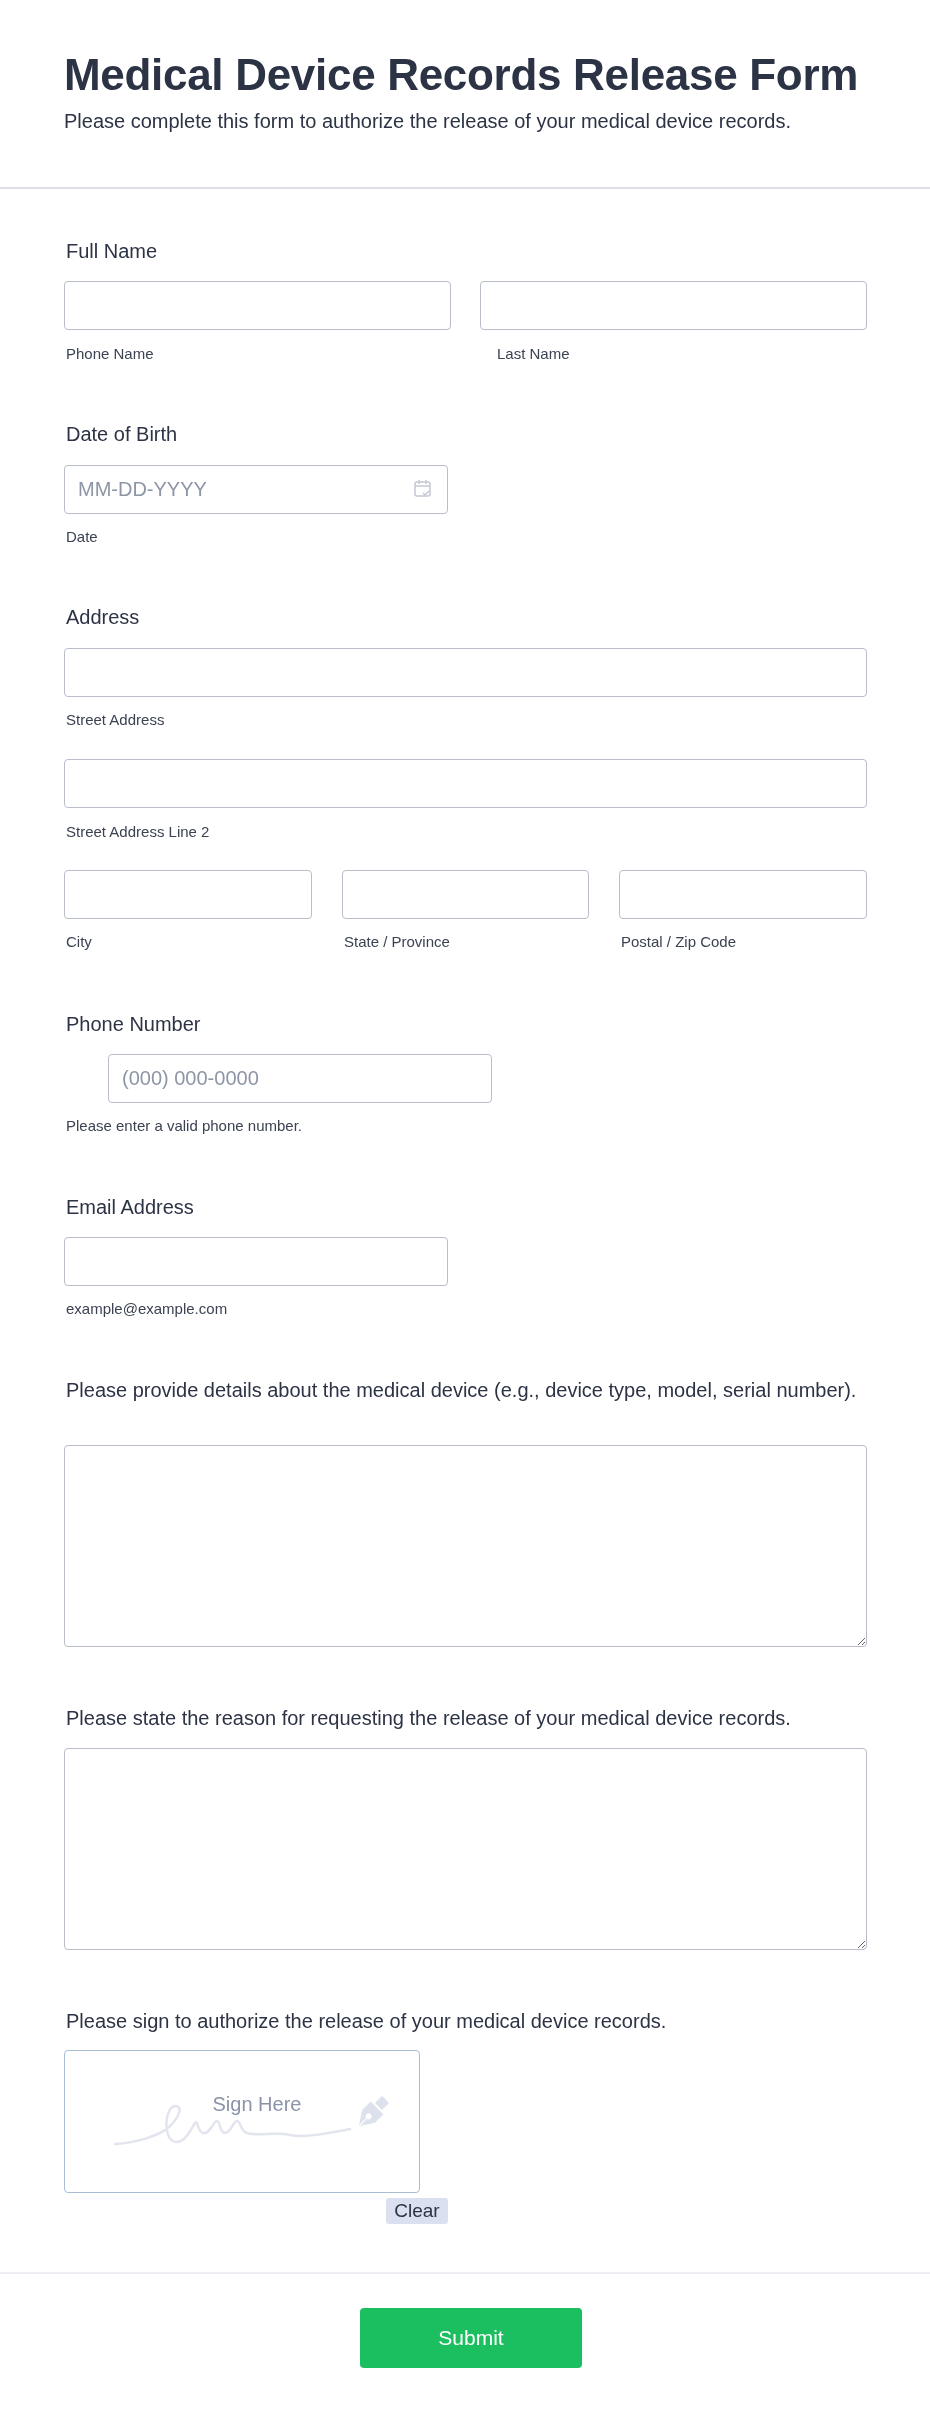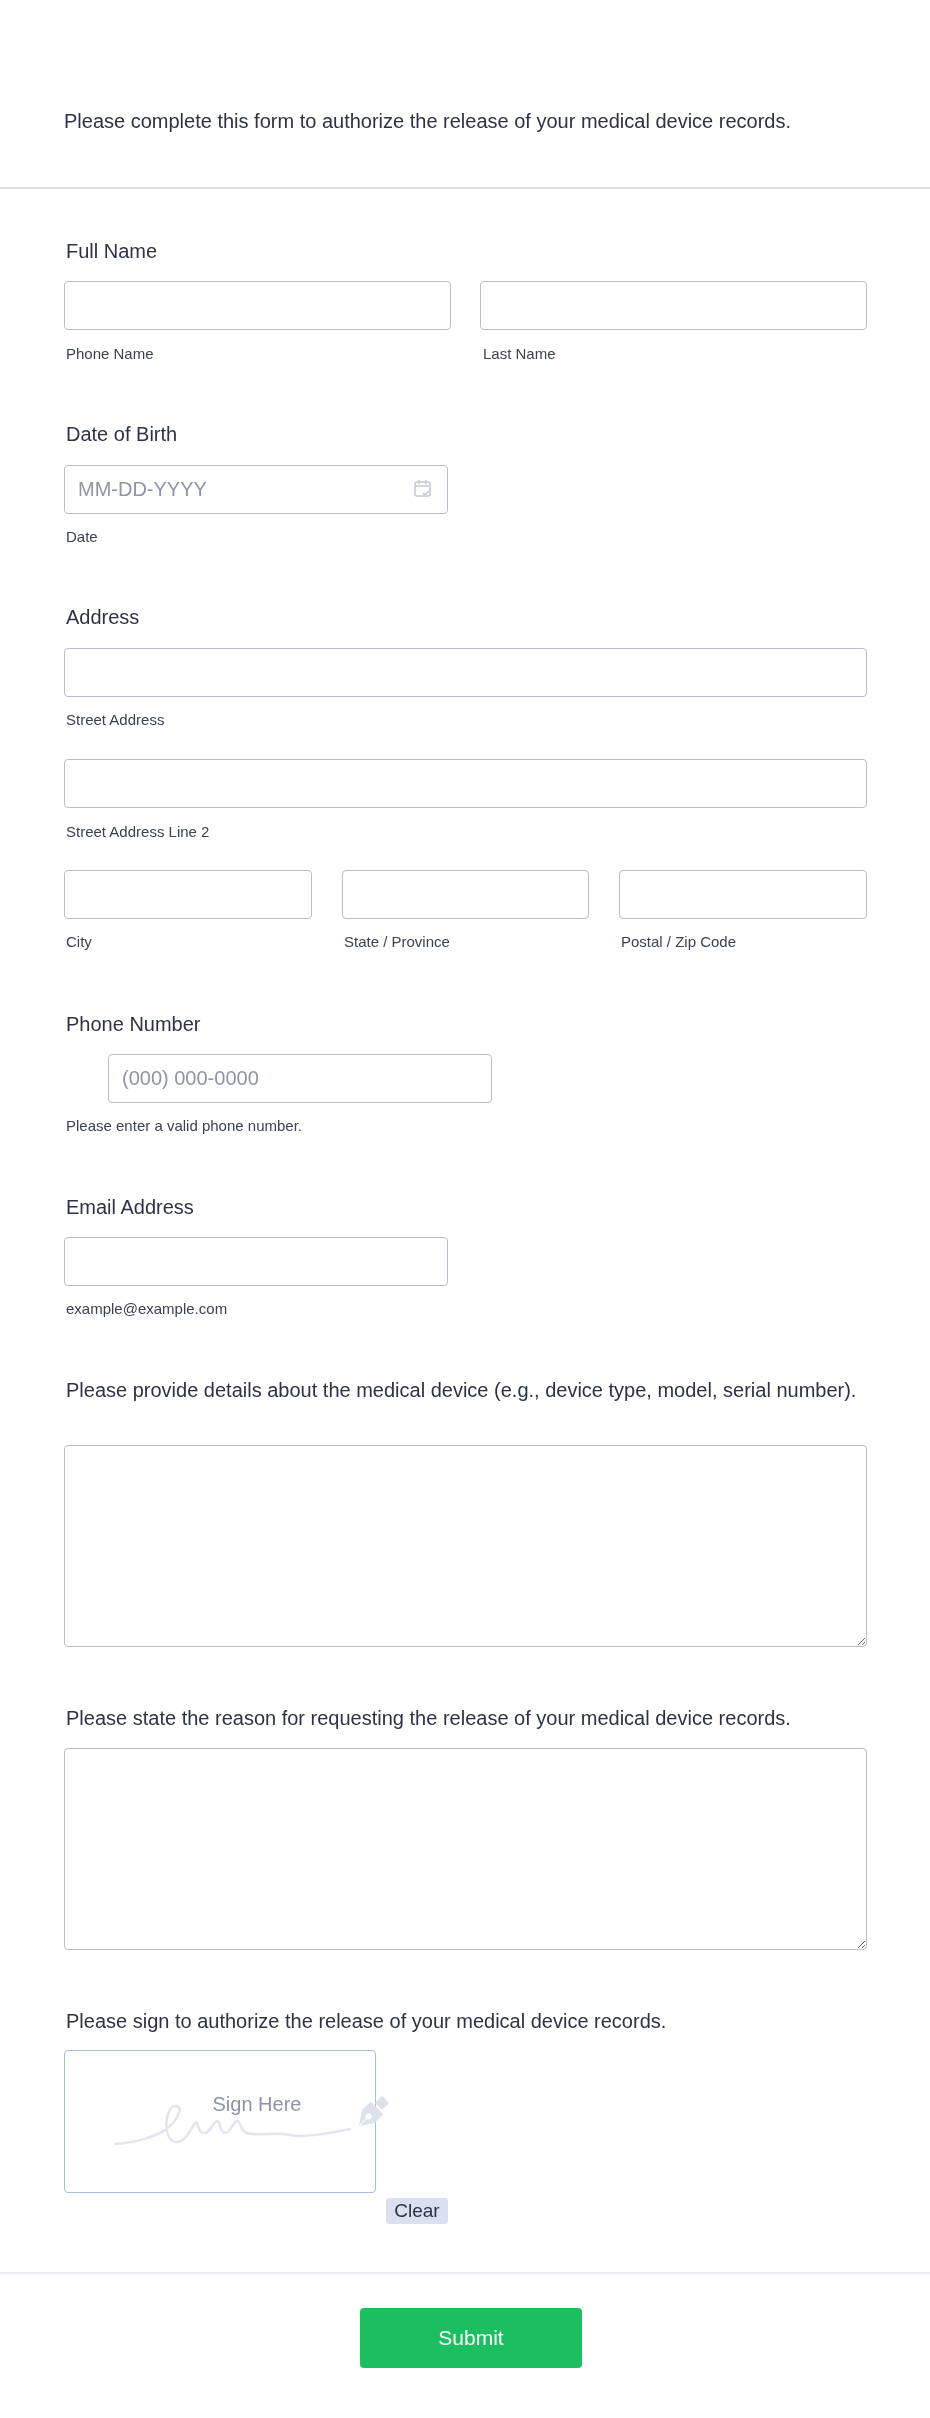--- a/index.html
+++ b/index.html
@@ -41,21 +41,21 @@
     }
     .input::placeholder { color: #8d95a6; }
     textarea.input {
       resize: vertical; padding: 10px 13px; height: 202px;
     }
     .cal-icon {
       position: absolute; left: 412px; top: 477px; width: 22px; height: 22px;
     }
 
     .sig-box {
-      position: absolute; left: 64px; top: 2050px; width: 312px; height: 143px;
+      position: absolute; left: 64px; top: 2050px; width: 356px; height: 143px;
       border: 1px solid #a9bdd6; border-radius: 4px; background: #ffffff;
       cursor: crosshair;
     }
     .sig-text {
       position: absolute; left: 0; width: 384px; top: 42px; text-align: center;
       font-size: 20px; color: #8b93a8;
     }
     .sig-svg { position: absolute; left: 0; top: 0; }
     .clear-btn {
       position: absolute; left: 386px; top: 2198px; width: 62px; height: 26px;
@@ -67,29 +67,30 @@
       position: absolute; left: 360px; top: 2308px; width: 222px; height: 60px;
       background: #1bbf5f; border: none; border-radius: 4px;
       font-family: "Liberation Sans", "DejaVu Sans", sans-serif;
       font-size: 21px; color: #ffffff; cursor: pointer;
     }
   </style>
 </head>
 <body>
 
 <div class="header">
+  <h1 class="title">Medical Device Records Release Form</h1>
   <p class="subtitle">Please complete this form to authorize the release of your medical device records.</p>
 </div>
 <div class="divider top"></div>
 
 <label class="label" style="top:238px;">Full Name</label>
 <input class="input" type="text" style="left: 64px; top: 281px; width: 387px;" value="">
 <span class="sublabel" style="left:66px; top:345px;">Phone Name</span>
 <input class="input" type="text" style="left: 480px; top: 281px; width: 387px;" value="">
-<span class="sublabel" style="left:483px; top:345px;">Last Name</span>
+<span class="sublabel" style="left:497px; top:345px;">Last Name</span>
 
 <label class="label" style="top:421px;">Date of Birth</label>
 <input class="input" type="text" style="left: 64px; top: 465px; width: 384px;" placeholder="MM-DD-YYYY">
 <svg class="cal-icon" viewBox="0 0 22 22">
   <rect x="3" y="5" width="15" height="14" rx="2" fill="none" stroke="#c3c8d3" stroke-width="1.5"></rect>
   <line x1="3" y1="9" x2="18" y2="9" stroke="#c3c8d3" stroke-width="1.5"></line>
   <line x1="7" y1="3" x2="7" y2="7" stroke="#c3c8d3" stroke-width="1.5"></line>
   <line x1="14" y1="3" x2="14" y2="7" stroke="#c3c8d3" stroke-width="1.5"></line>
   <polyline points="11,16 13,18 17,14" fill="none" stroke="#c3c8d3" stroke-width="1.5"></polyline>
 </svg>

